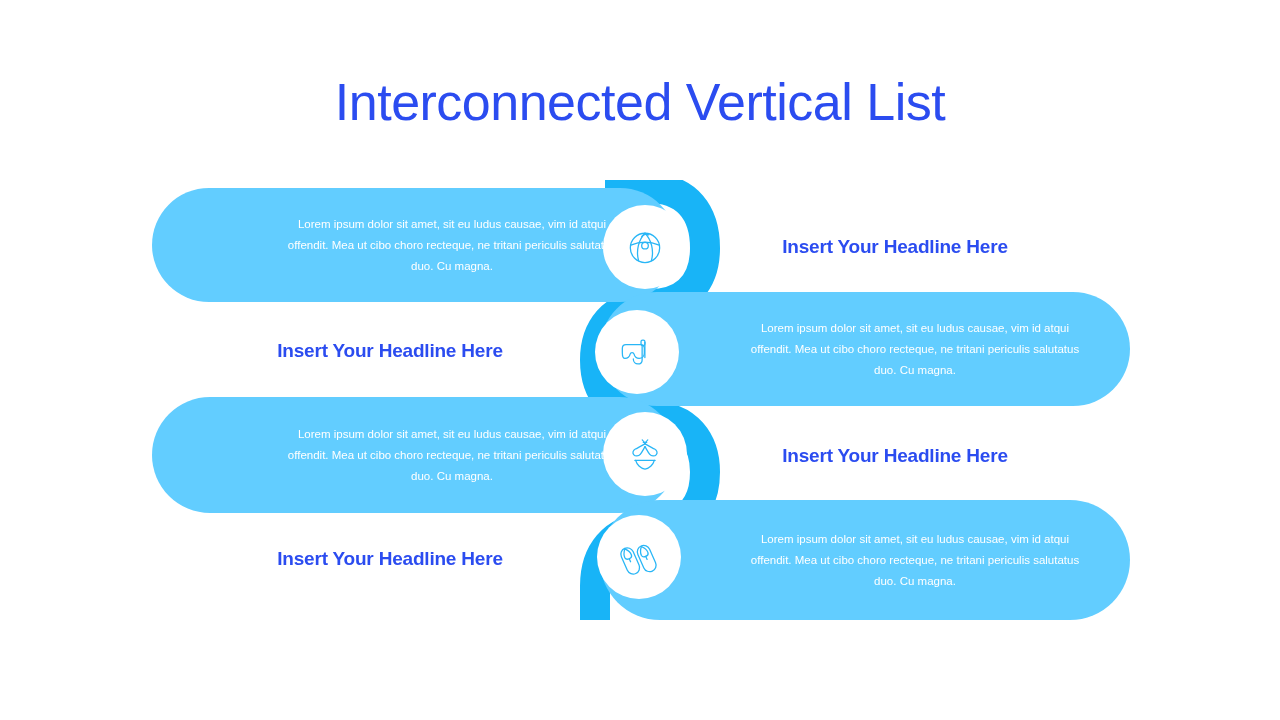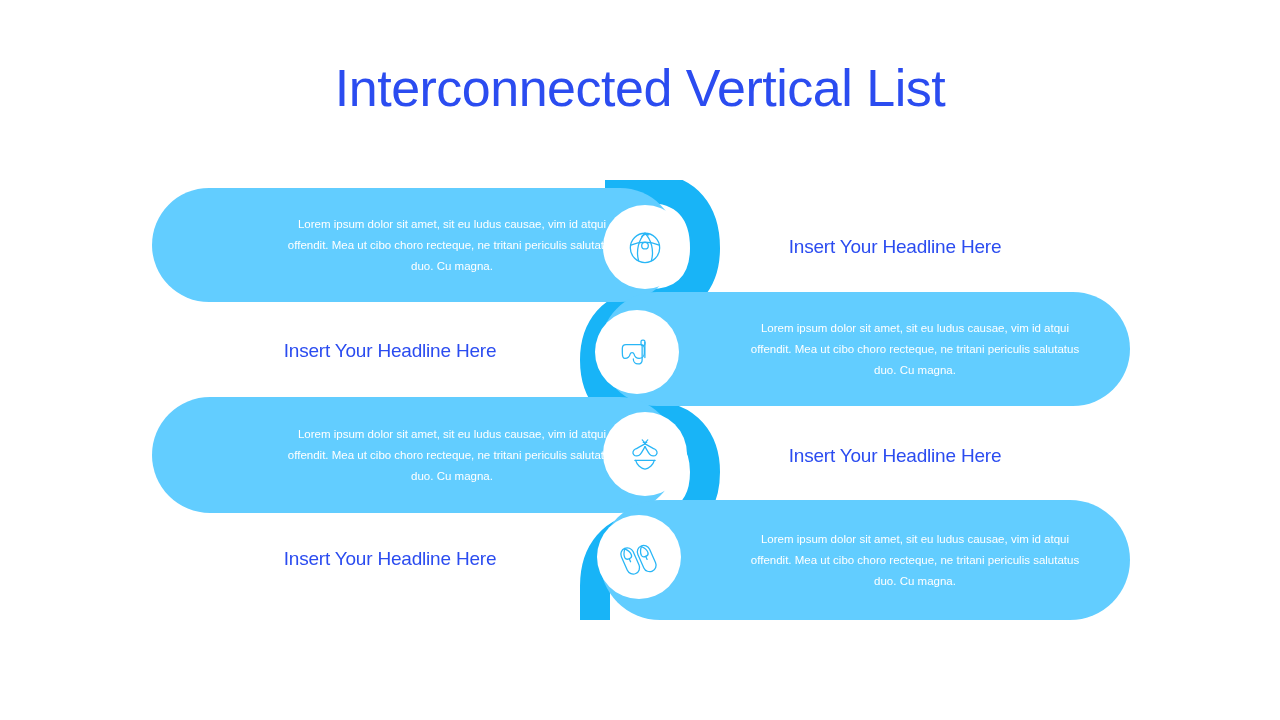--- a/index.html
+++ b/index.html
@@ -19,21 +19,21 @@
     position: relative;
     width: 1280px;
     height: 720px;
     background: #ffffff;
   }
 
   
   #slide-title {
     position: absolute;
     left: 0;
-    top: 58px;
+    top: 72px;
     width: 1280px;
     text-align: center;
     font-size: 52px;
     font-weight: 400;
     letter-spacing: -0.5px;
     color: #2B4CF0;
     white-space: nowrap;
   }
 
   
@@ -83,21 +83,21 @@
     margin-left: 75px;
   }
   .panel-right .panel-body {
     width: 330px;
     margin-left: 100px;
   }
 
   .headline {
     position: absolute;
     font-size: 19px;
-    font-weight: 400;
+    font-weight: 700;
     color: #2B4CF0;
     white-space: nowrap;
     letter-spacing: -0.2px;
   }
   .headline-right {
     left: 720px;
     width: 350px;
     text-align: center;
   }
   .headline-left {

